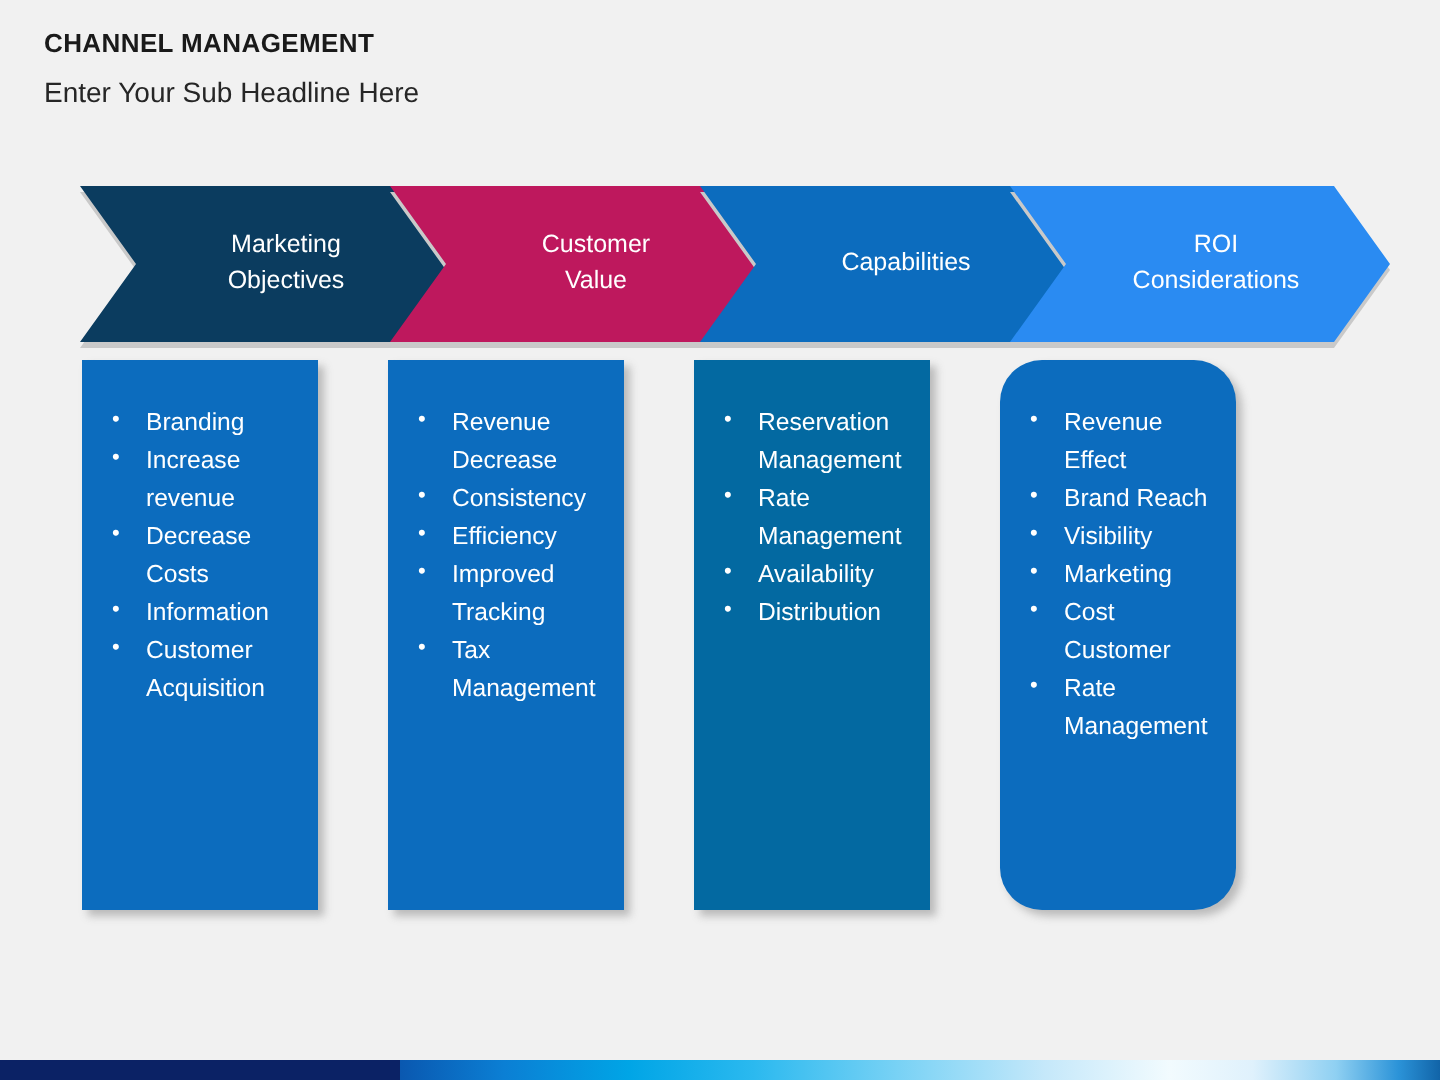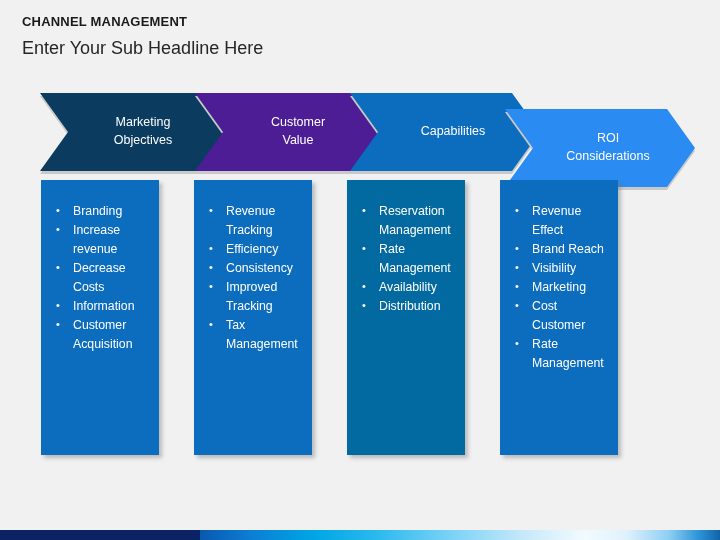--- a/index.html
+++ b/index.html
@@ -25,21 +25,21 @@
   }
   .page-title {
     font-size: 13px;
     font-weight: bold;
     color: #1a1a1a;
     letter-spacing: 0.2px;
     line-height: 1.2;
     margin: 0;
   }
   .page-subtitle {
-    font-size: 18px;
+    font-size: 14px;
     font-weight: normal;
     color: #262626;
     margin: 8px 0 0 0;
     line-height: 1.2;
   }
 
   
   .chevron-row {
     position: absolute;
     left: 40px;
@@ -72,21 +72,21 @@
     line-height: 1.42;
     text-align: center;
     padding-left: 20px;
     padding-right: 4px;
     white-space: pre-line;
   }
 
   .ch0 { left: 0px;   width: 190px; }
   .ch1 { left: 155px; width: 190px; }
   .ch2 { left: 310px; width: 190px; }
-  .ch3 { left: 465px; width: 190px; margin-top: 16px; }
+  .ch3 { left: 465px; width: 190px; }
 
   
   .panels {
     position: absolute;
     left: 41px;
     top: 180px;
     width: 645px;
     height: 278px;
   }
   .panel {
@@ -172,21 +172,21 @@
 </div>
 
 <div class="chevron-row">
   <div class="chevron-shadow ch0"></div>
   <div class="chevron ch0" style="background: rgb(11, 60, 95);">
     <span class="chevron-label">Marketing
 Objectives</span>
   </div>
 
   <div class="chevron-shadow ch1"></div>
-  <div class="chevron ch1" style="background: #4c1d95;">
+  <div class="chevron ch1" style="background: #be185d;">
     <span class="chevron-label">Customer
 Value</span>
   </div>
 
   <div class="chevron-shadow ch2"></div>
   <div class="chevron ch2" style="background: rgb(12, 108, 190);">
     <span class="chevron-label">Capabilities</span>
   </div>
 
   <div class="chevron-shadow ch3"></div>
@@ -201,36 +201,36 @@
     <ul class="bullets">
         <li class="bullet">Branding</li>
         <li class="bullet">Increase revenue</li>
         <li class="bullet">Decrease Costs</li>
         <li class="bullet">Information</li>
         <li class="bullet">Customer Acquisition</li>
       </ul>
   </div>
   <div class="panel p1" style="background: rgb(12, 108, 190);">
     <ul class="bullets">
-        <li class="bullet">Revenue Tracking</li>
+        <li class="bullet">Revenue Decrease</li>
+        <li class="bullet">Consistency</li>
         <li class="bullet">Efficiency</li>
-        <li class="bullet">Consistency</li>
         <li class="bullet">Improved Tracking</li>
         <li class="bullet">Tax Management</li>
       </ul>
   </div>
   <div class="panel p2" style="background: #0369a1;">
     <ul class="bullets">
         <li class="bullet">Reservation Management</li>
         <li class="bullet">Rate Management</li>
         <li class="bullet">Availability</li>
         <li class="bullet">Distribution</li>
       </ul>
   </div>
-  <div class="panel p3" style="background: rgb(12, 108, 190);">
+  <div class="panel p3" style="background: rgb(12, 108, 190); border-radius: 21px;">
     <ul class="bullets">
         <li class="bullet">Revenue Effect</li>
         <li class="bullet">Brand Reach</li>
         <li class="bullet">Visibility</li>
         <li class="bullet">Marketing</li>
         <li class="bullet">Cost Customer</li>
         <li class="bullet">Rate Management</li>
       </ul>
   </div>
 </div>

